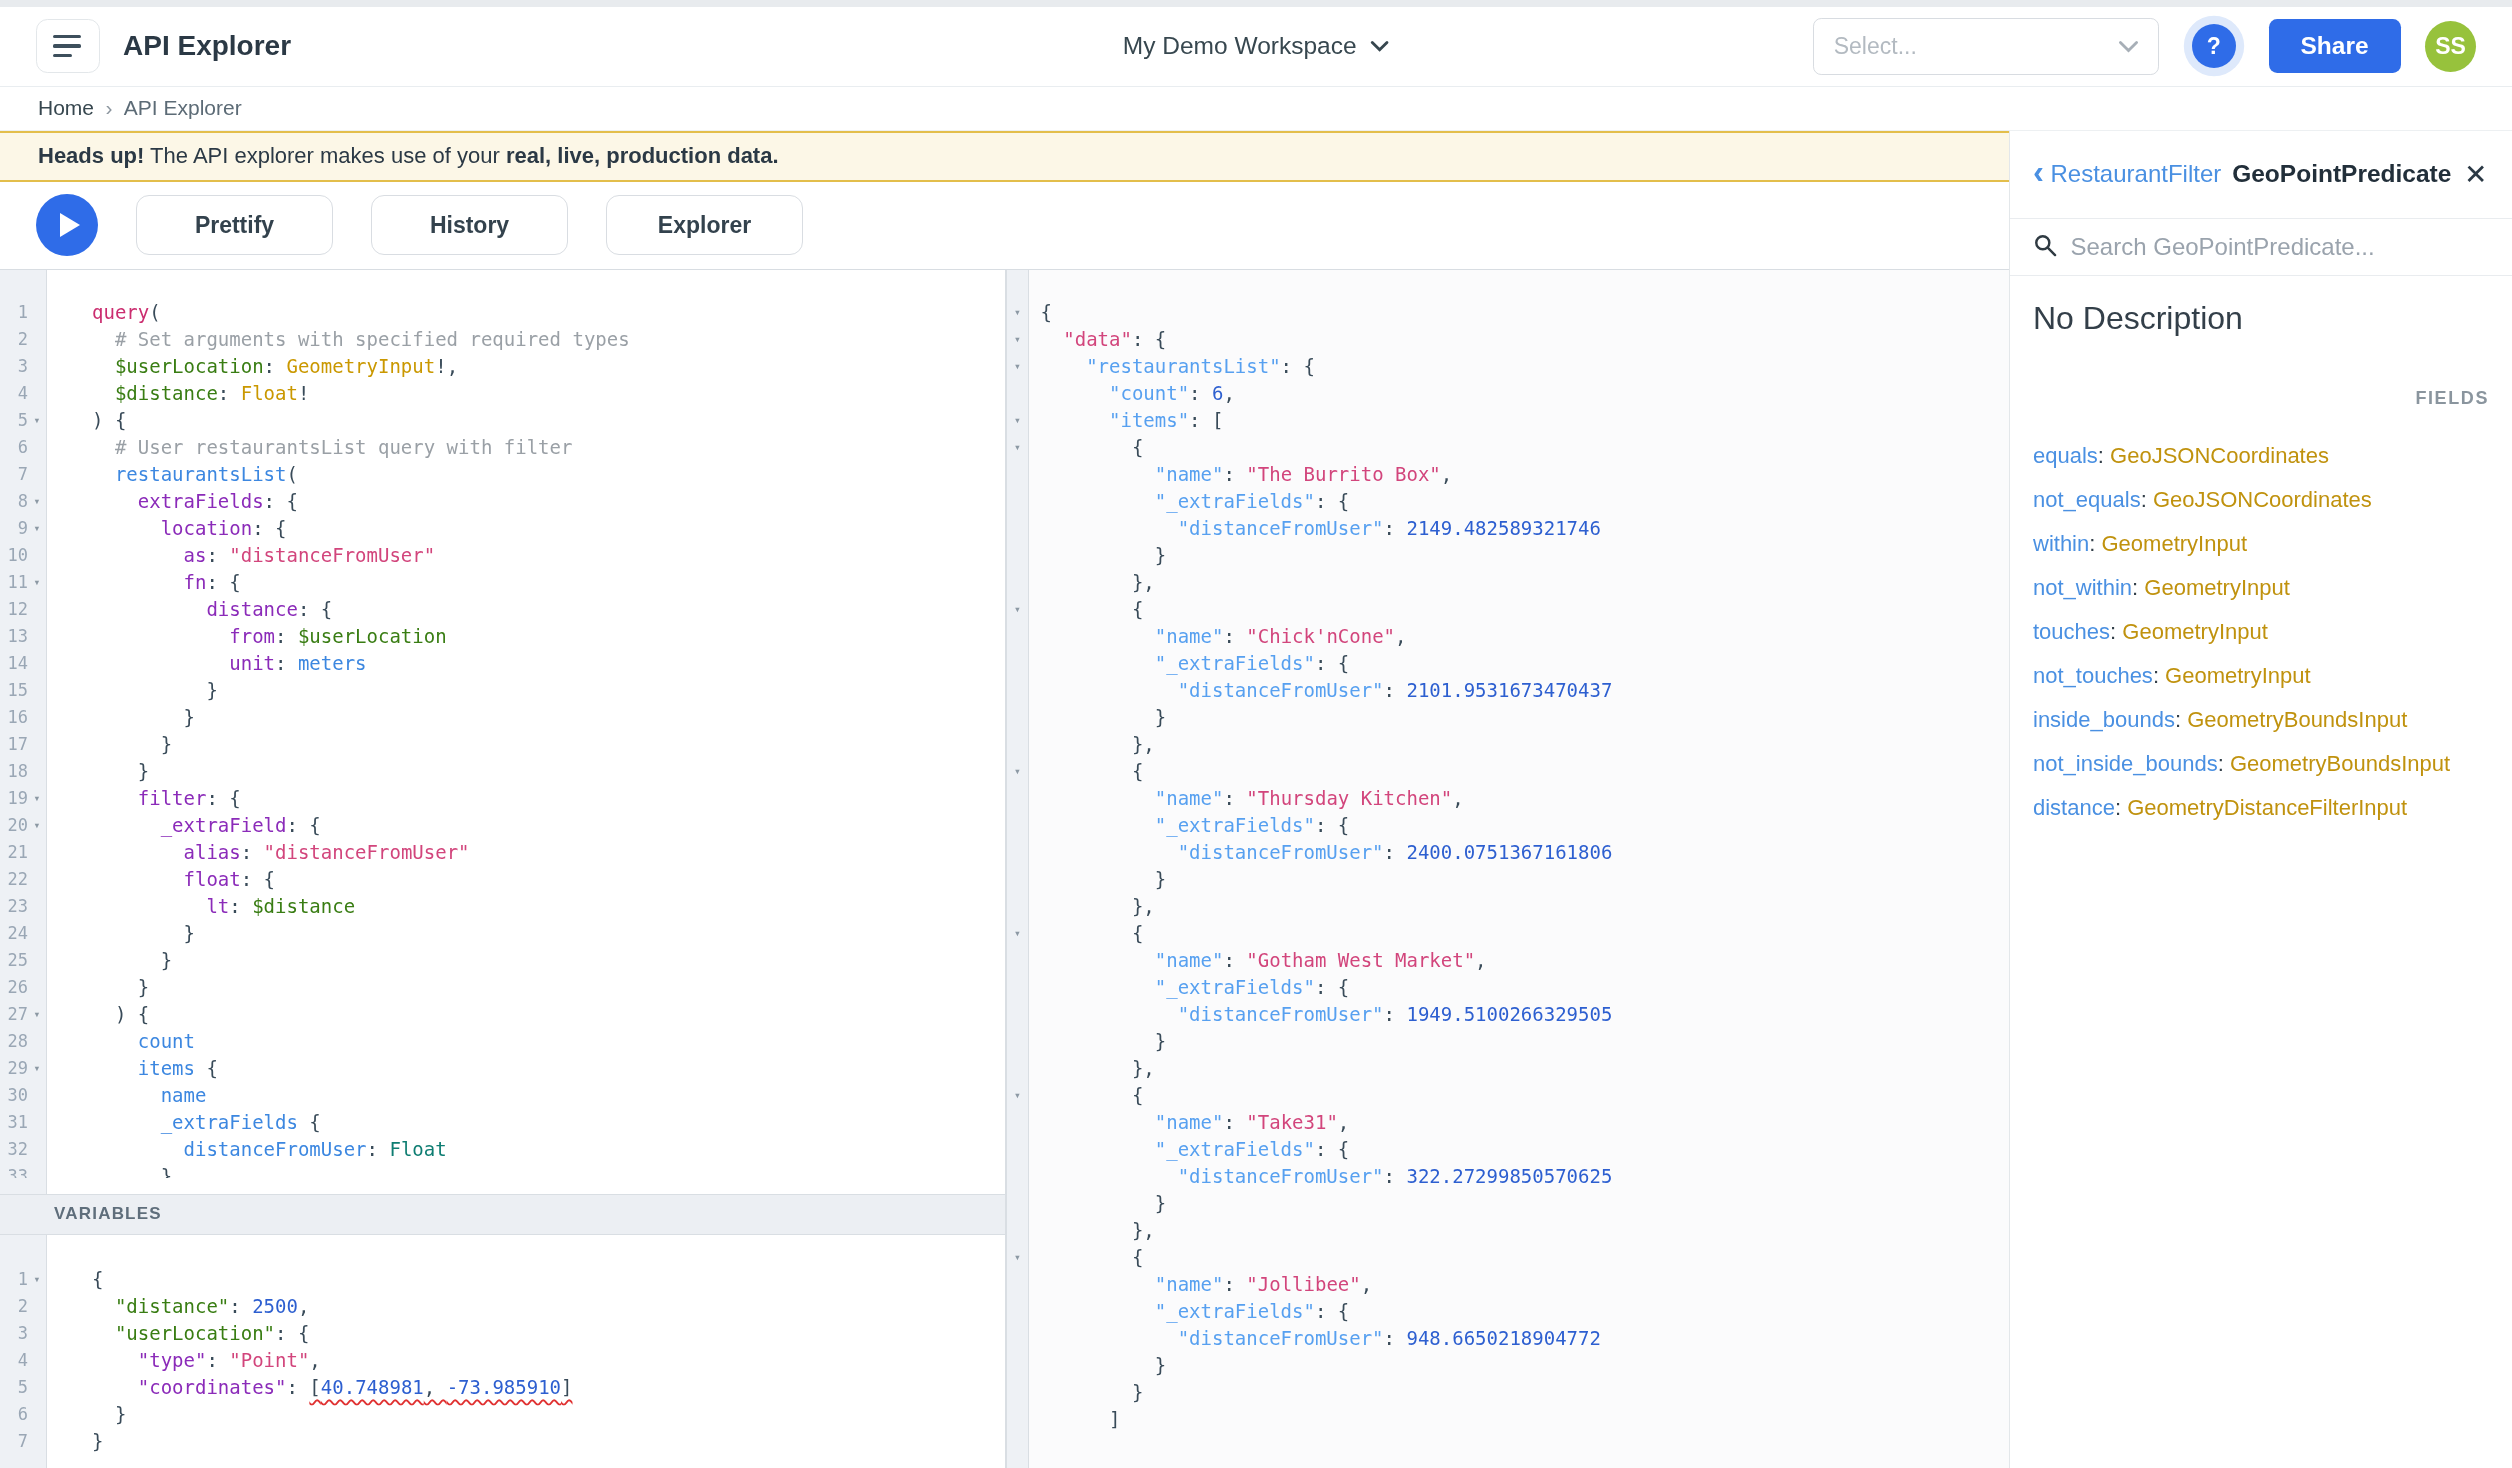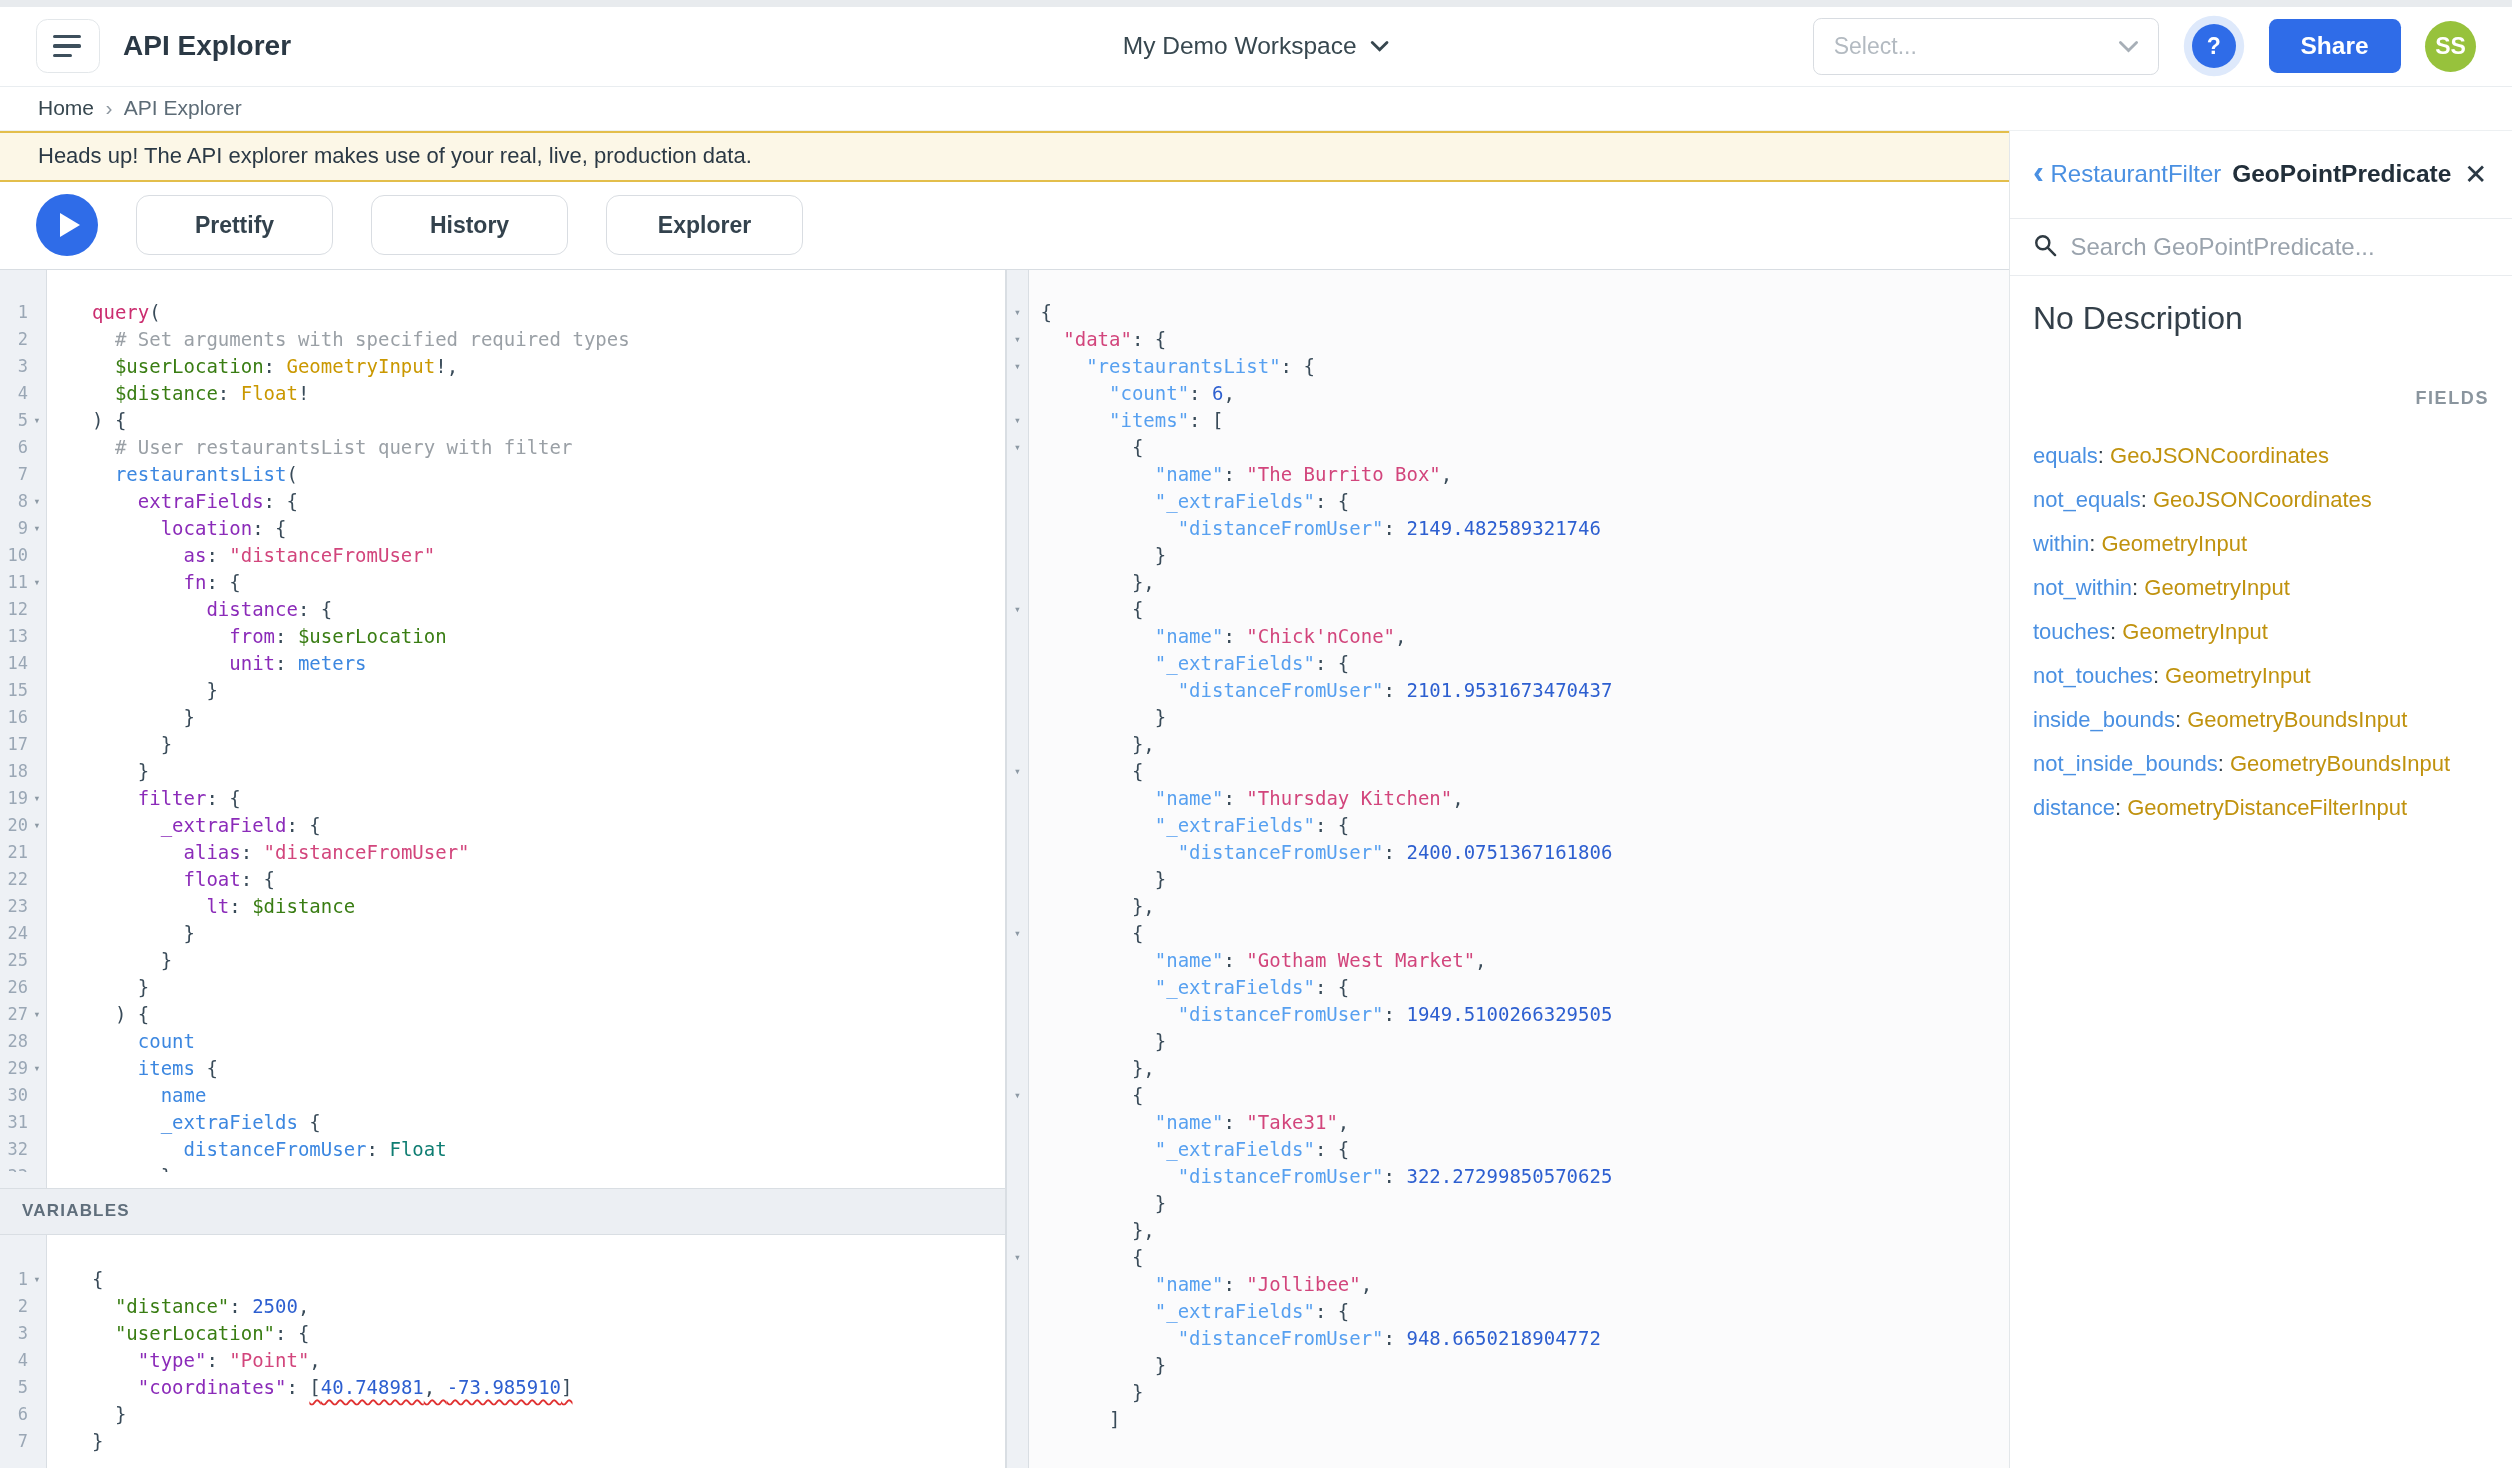--- a/index.html
+++ b/index.html
@@ -38,42 +38,42 @@
   .breadcrumb .home { color:#37474F; cursor:pointer; }
   .breadcrumb .sep { color:#8A949D; font-size:21px; }
   .breadcrumb .cur { color:#5C6B76; }
 
   
   .main { display:flex; height:1338px; }
   .left-col { width:2009px; flex:none; display:flex; flex-direction:column; }
 
   .banner { height:51px; background:#FCF7E7; border-top:2.5px solid #E3BE4B; border-bottom:2.5px solid #E3BE4B;
             display:flex; align-items:center; padding:0 38px; font-size:22px; color:#2B3945; }
-  .banner b { font-weight:normal; }
+  .banner b { font-weight:bold; }
 
   .toolbar { height:87px; display:flex; align-items:center; padding:0 36px; background:#fff; }
   .play-btn { width:62px; height:62px; border-radius:50%; background:#2F6CE8; border:none;
               cursor:pointer; display:flex; align-items:center; justify-content:center; }
   .play-btn .tri { width:0; height:0; border-top:12.3px solid transparent; border-bottom:12.3px solid transparent;
                    border-left:20.4px solid #fff; margin-left:5.7px; }
   .tb-btn { width:197px; height:60px; margin-left:38px; background:#fff; border:1.6px solid #D9DDE2;
             border-radius:13px; font-size:23px; font-weight:600; color:#33424D; cursor:pointer;
             font-family:"Liberation Sans", sans-serif; }
   .tb-btn:first-of-type { margin-left:32px; }
 
   .editors { flex:1; display:flex; border-top:0.8px solid #D8DDE2; overflow:hidden; }
   .query-pane { width:1006px; flex:none; display:flex; flex-direction:column;
                 border-right:0.8px solid #D9DEE3;
                 background:linear-gradient(90deg,#EEF1F5 0 46px,#D9DEE3 46px 47px,#FFFFFF 47px); }
   .code-host { flex:1; padding-top:29px; overflow:hidden; }
   .code-host.vars { flex:none; height:234px; padding-top:31px;
                 background:linear-gradient(90deg,#EEF1F5 0 46px,#D9DEE3 46px 47px,#FFFFFF 47px); }
-  .variables-bar { flex:none; height:47px; background:#ECEFF3; border-top:0.8px solid #D9DEE3;
+  .variables-bar { flex:none; height:41px; background:#ECEFF3; border-top:0.8px solid #D9DEE3;
                    border-bottom:0.8px solid #D9DEE3; display:flex; align-items:center;
-                   padding-left:22px; font-size:17px; font-weight:bold; letter-spacing:1.2px; color:#5F6E7B;margin-top:16px; }
+                   padding-left:54px; font-size:17px; font-weight:bold; letter-spacing:1.2px; color:#5F6E7B;margin-top:16px; }
   .response-pane { flex:1; padding-top:29px; overflow:hidden;
                 background:linear-gradient(90deg,#D9DEE3 0 0.8px,#EEF1F5 0.8px 22px,#D9DEE3 22px 23px,#FBFBFC 23px); }
 
   .cl { display:flex; height:27px; line-height:27px; white-space:pre;
         font-family:"DejaVu Sans Mono","Liberation Mono",monospace; font-size:19px; }
   .ln  { width:28px; flex:none; text-align:right; font-size:17px; color:#9AA7B5; }
   .fo  { width:18px; flex:none; text-align:center; font-size:11.4px; color:#8C99A4; }
   .rfo { width:23px; flex:none; text-align:center; font-size:11.4px; color:#8C99A4; }
   .cd  { padding-left:46px; white-space:pre; }
   .response-pane .cd { padding-left:11.4px; }

